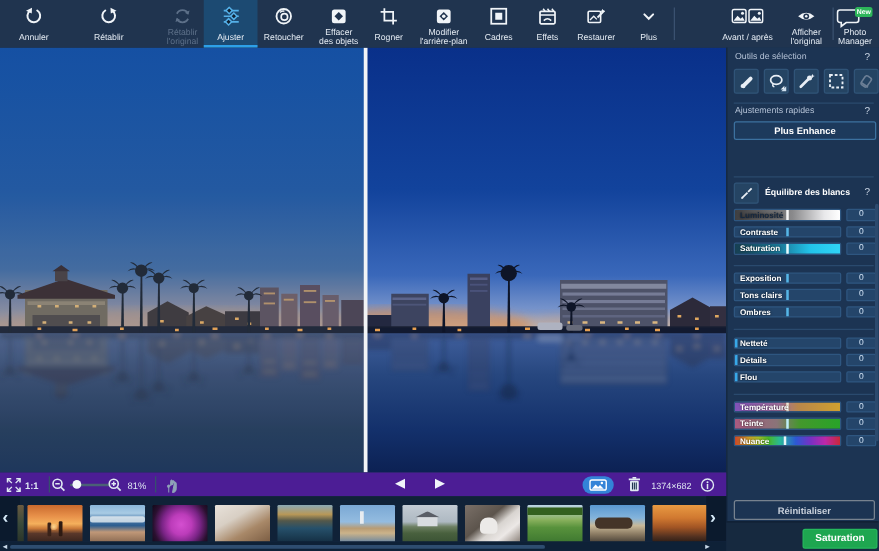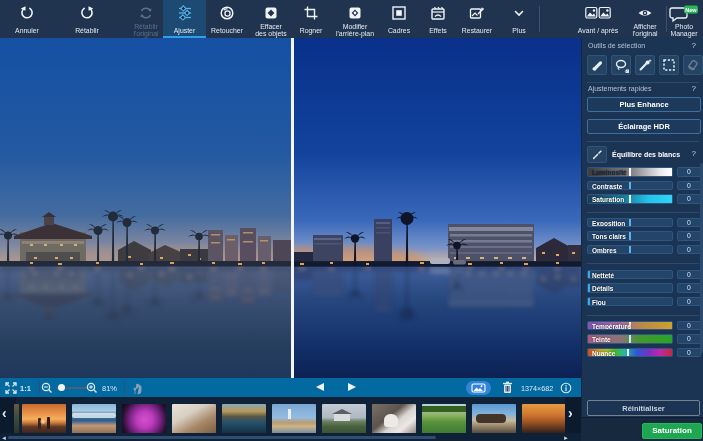--- a/index.html
+++ b/index.html
@@ -28,21 +28,21 @@
   .hdiv { position:absolute; left:5px; width:112px; height:1px; background:#2a4a6e; }
   .bigbtn { position:absolute; left:5px; width:114px; height:15px; background:#1d3a5c; border:1px solid #3c719f; border-radius:2px;
      color:#fff; font-size:7.5px; font-weight:bold; text-align:center; line-height:13px; }
   .srow { position:absolute; left:5px; width:86px; height:9.5px; background:#24456a; border:1px solid #2e5680; border-radius:1.5px; overflow:hidden; }
   .srow .sl { position:absolute; left:4px; top:0; font-size:6.5px; font-weight:bold; color:#fff; line-height:9.5px; text-shadow:0 0 2px rgba(0,0,0,.8); }
   .vbox { position:absolute; left:95px; width:24px; height:9.5px; background:#24456a; border:1px solid #2e5680; border-radius:1.5px;
      color:#d5e6f8; font-size:6.8px; text-align:center; line-height:8.5px; }
   .thumbline { position:absolute; top:0; width:2px; height:10px; }
 
   
-  #bbar { left:0; top:378px; width:581px; height:19px; background:#0369a1; color:#dfe8f2; }
+  #bbar { left:0; top:378px; width:581px; height:19px; background:#4c1d95; color:#dfe8f2; }
 
   
   #strip { left:0; top:397px; width:581px; height:36px; background:#102238; }
   .th { position:absolute; top:6.5px; width:44px; height:30px; border-radius:1px; overflow:hidden; }
   #scrollst { left:0; top:433px; width:581px; height:8px; background:#0e2137; }
 
   #botright { left:581px; top:417px; width:122px; height:24px; background:#16293f; border-top:1px solid #0f1f33; }
   #saveb { position:absolute; left:61px; top:5px; width:60px; height:16px; background:#1fa; background:#1ea650; border:1px solid #24b85c; border-radius:2px;
      color:#fff; font-weight:bold; font-size:8px; text-align:center; line-height:14px; }
 </style>
@@ -441,21 +441,20 @@
           </g>
         </svg></div>
       <div class="toolbtn" style="left:101px;top:17px;text-align:center;padding-top:2px"><svg width="14" height="14" viewBox="0 0 14 14">
           <rect x="4.2" y="2.8" width="5.6" height="8.6" rx="1.6" transform="rotate(35 7 7)" fill="none" stroke="#6c7f96" stroke-width="1.3"></rect>
           <path d="M3.2 8.2 L8.4 11.8" stroke="#6c7f96" stroke-width="1.3"></path>
         </svg></div>
       <div class="hdiv" style="top:44px"></div>
       <div class="ph" style="left:6px;top:47px">Ajustements rapides</div>
       <div class="qmark" style="top:46px">?</div>
       <div class="bigbtn" style="top:59px">Plus Enhance</div>
-      <div class="bigbtn" style="top:81px">Éclairage HDR</div>
       <div class="hdiv" style="top:103px"></div>
       <div class="toolbtn" style="left:5px;top:108px;height:17px;text-align:center;padding-top:1px"><svg width="14" height="14" viewBox="0 0 14 14">
           <path d="M3 11 Q2.5 9.5 4 9 L7.5 5.5 L8.5 6.5 L5 10 Q4.5 11.5 3 11 Z" fill="#e8eef5"></path>
           <path d="M8 5 L10.8 2.2 L11.8 3.2 L9 6 Z" fill="#e8eef5"></path>
         </svg></div>
       <div class="ph" style="left:30px;top:113px;font-weight:bold;color:#fff">Équilibre des blancs</div>
       <div class="qmark" style="top:111px">?</div>
       <div class="srow" style="top:129px;background:linear-gradient(90deg,#3e3e40,#8a8a8c 55%,#e8e8ea 85%,#fff)">
         <div class="thumbline" style="left:41px;background:#f8f8f8"></div>
         <div class="sl" style="color:#16283f">Luminosité</div>

